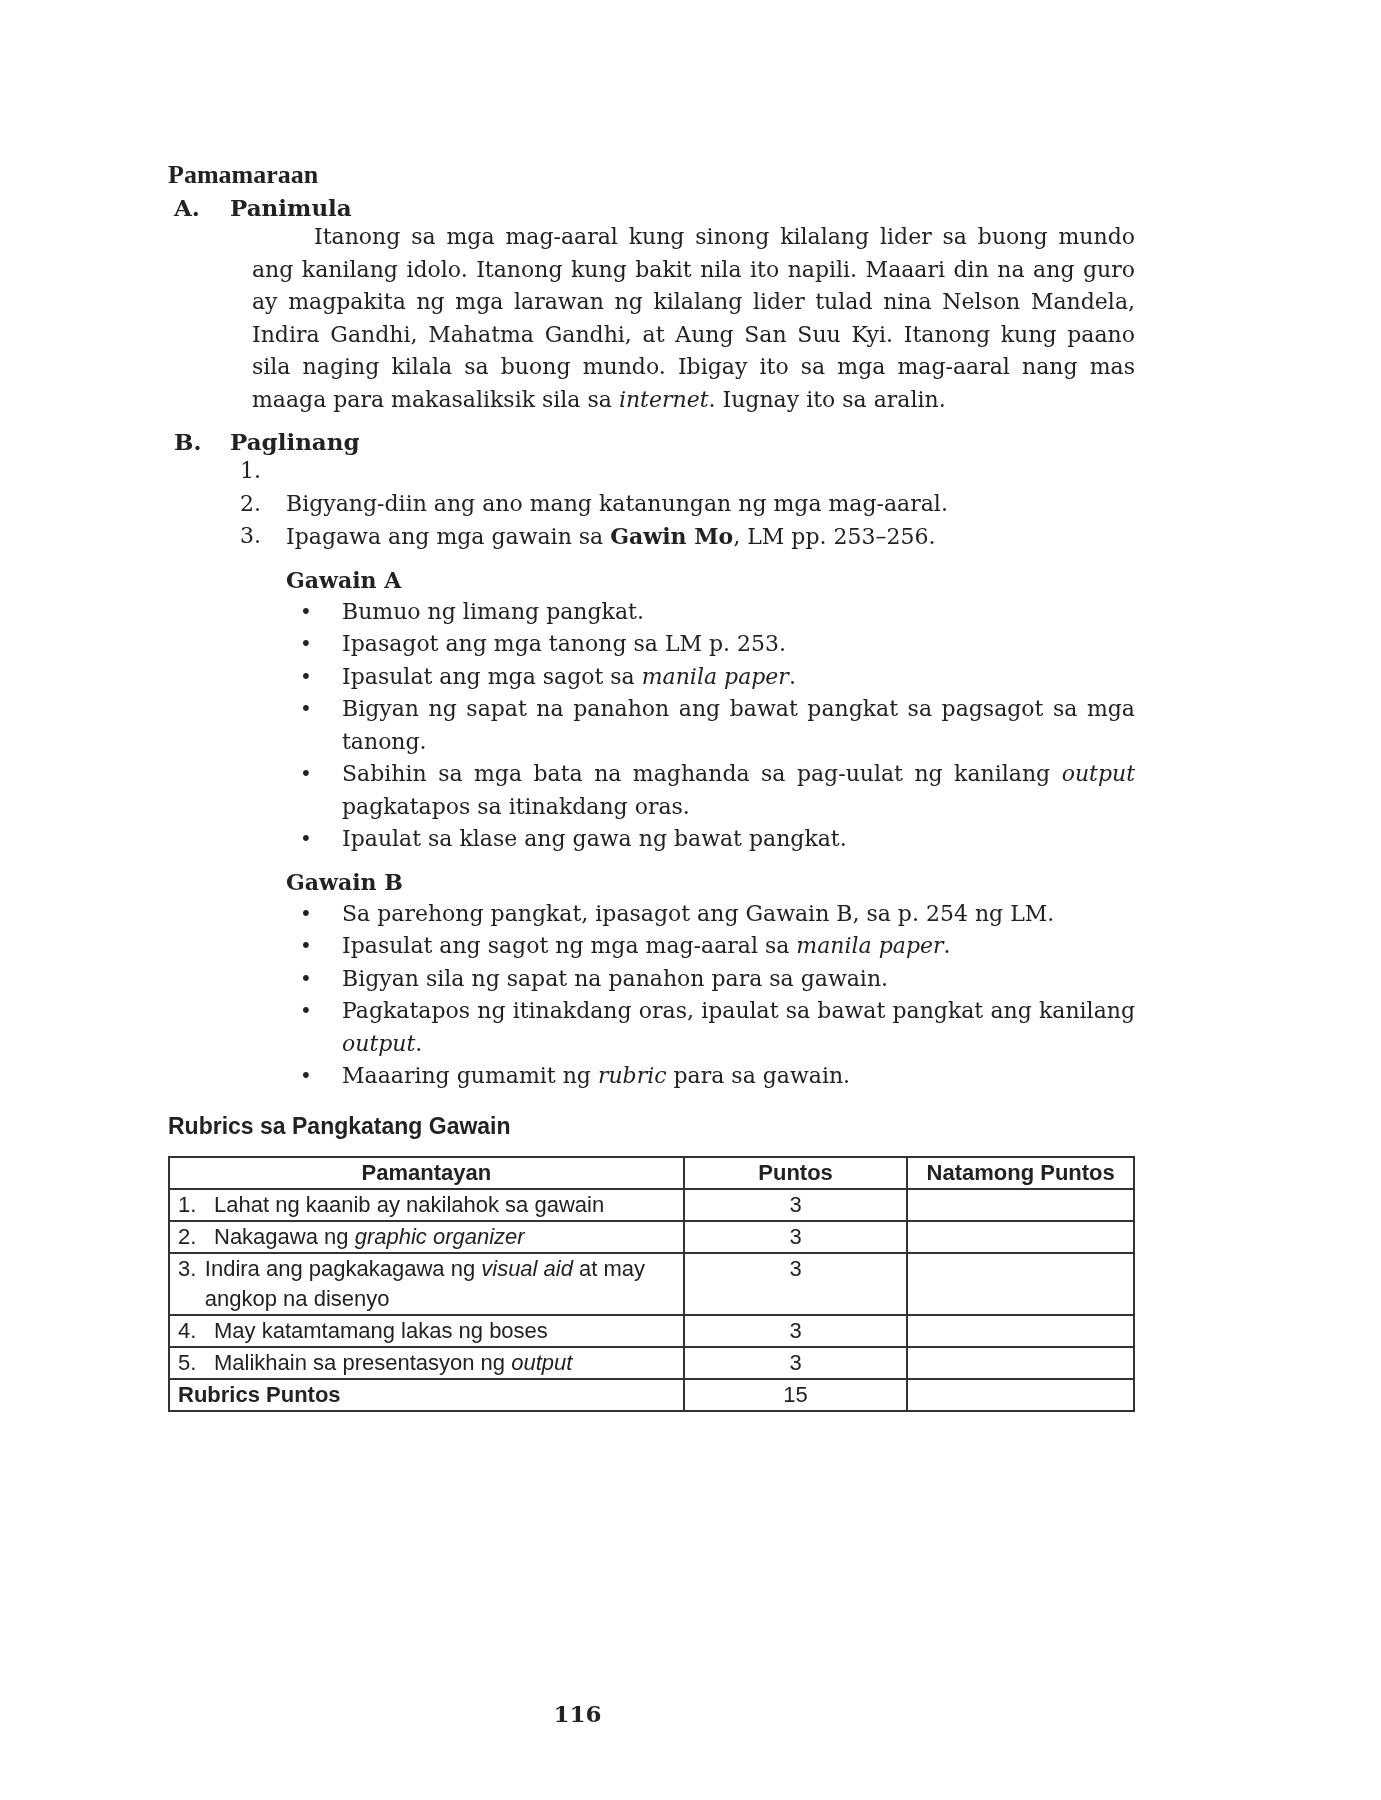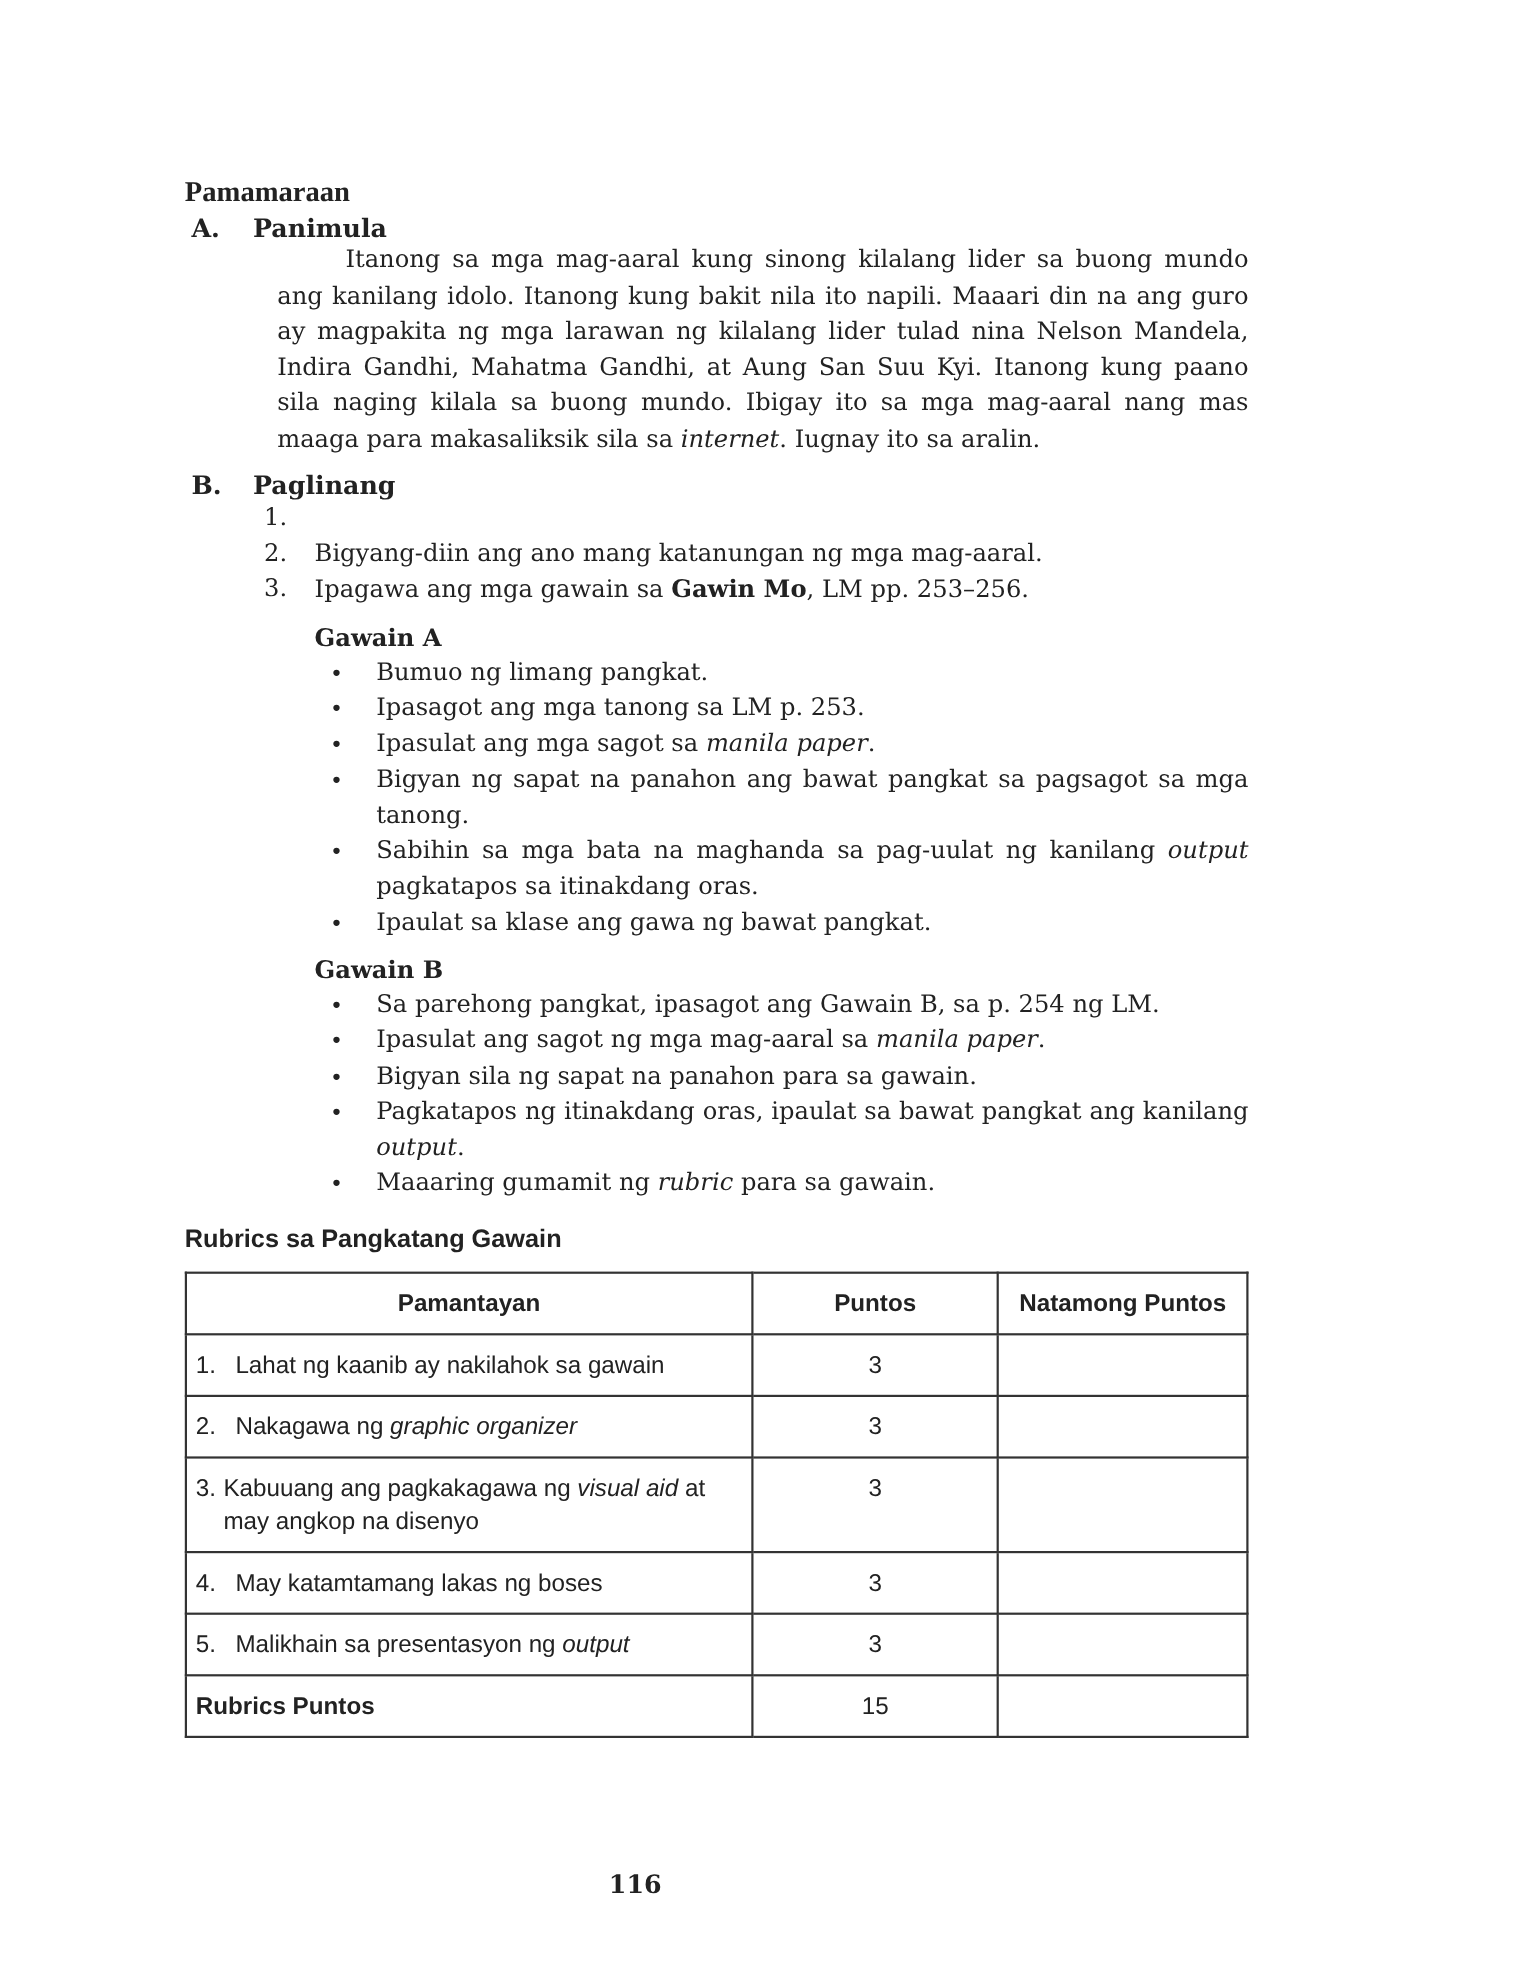--- a/index.html
+++ b/index.html
@@ -12,21 +12,21 @@
   ol.num { list-style:none; margin:0 0 10px 0; padding:0; }
   ol.num li { font-size:22px; line-height:32.5px; display:flex; margin-left:72px; }
   ol.num li .n { width:46px; }
   .gh { font-weight:bold; font-size:22px; margin:8px 0 0 118px; line-height:32px; }
   ul.bul { list-style:none; padding:0; margin:0 0 10px 0; }
   ul.bul li { font-size:22px; line-height:32.5px; display:flex; margin-left:132px; text-align:justify; }
   ul.bul li .b { width:42px; flex:0 0 42px; font-size:20px; }
   ul.bul li .t { flex:1; }
   .cap { font-family:"Liberation Sans", sans-serif; font-weight:bold; font-size:23px; text-align:left; margin:20px 0 16px 0; }
   table { border-collapse:collapse; width:967px; font-family:"Liberation Sans", sans-serif; font-size:22px; }
-  td, th { border:2px solid #333; padding:12px 8px; vertical-align:top; line-height:30px; }
+  td, th { border:2px solid #333; padding:0 8px; vertical-align:top; line-height:30px; }
   th { font-weight:bold; text-align:center; }
   td.c { text-align:center; }
   .rn { display:inline-block; width:36px; }
   .crit { display:flex; }
   .foot { position:absolute; left:0; width:1155px; top:1700px; text-align:center; font-weight:bold; font-size:23px; }
 </style>
 </head>
 <body>
 
 <div class="page">
@@ -140,21 +140,21 @@
               <span><span>Nakagawa ng </span><i>graphic organizer</i><span></span></span>
             </div>
           </td>
           <td class="c">3</td>
           <td></td>
         </tr>
         <tr>
           <td>
             <div class="crit">
               <span class="rn">3.</span>
-              <span><span>Kabuuang ang pagkakagawa ng </span><i>visual aid</i><span> at may angkop na disenyo</span></span>
+              <span><span>Indira ang pagkakagawa ng </span><i>visual aid</i><span> at may angkop na disenyo</span></span>
             </div>
           </td>
           <td class="c">3</td>
           <td></td>
         </tr>
         <tr>
           <td>
             <div class="crit">
               <span class="rn">4.</span>
               <span><span>May katamtamang lakas ng boses</span><i></i><span></span></span>

